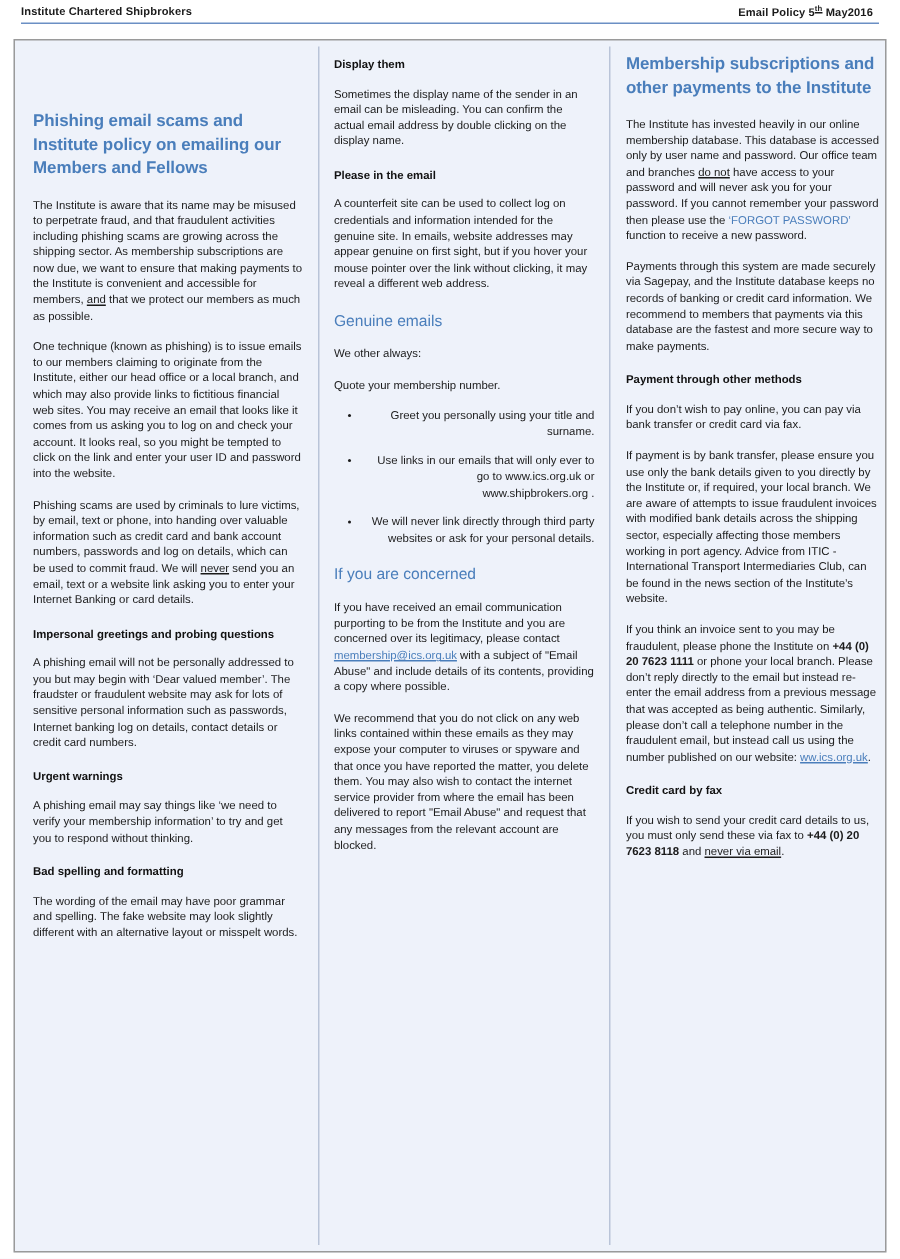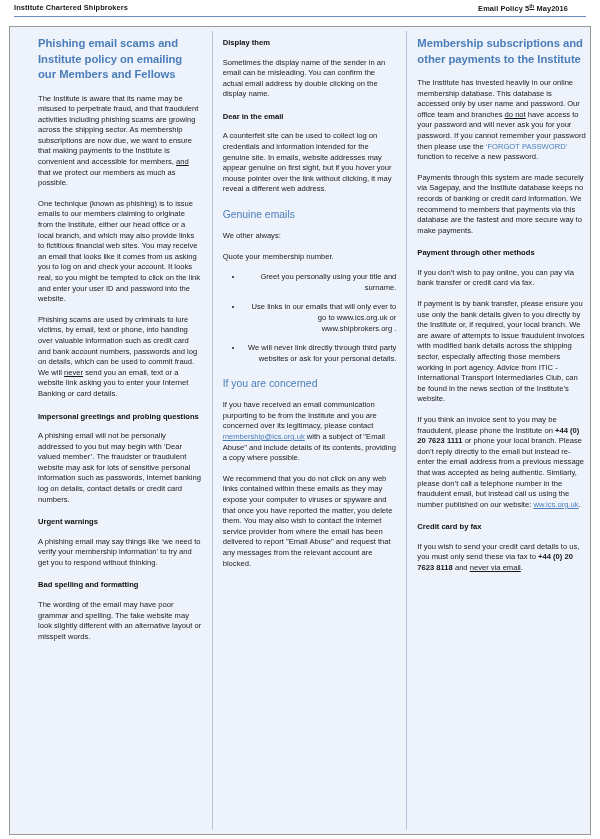--- a/index.html
+++ b/index.html
@@ -19,21 +19,21 @@
     width: 600px;
     height: 839px;
     box-sizing: border-box;
   }
 
   
   .header {
     display: flex;
     justify-content: space-between;
     align-items: flex-start;
-    padding: 3px 32px 0 14px;
+    padding: 3px 18px 0 14px;
     font-size: 7.4px;
     font-weight: bold;
     color: #1a1a1a;
     letter-spacing: .1px;
   }
   .header-right { white-space: nowrap; }
   .header-right sup {
     font-size: 5.2px;
     vertical-align: super;
     text-decoration: underline;
@@ -55,21 +55,21 @@
     background: #eef2fa;
     box-sizing: border-box;
     display: flex;
     overflow: hidden;
   }
   .col {
     box-sizing: border-box;
     padding: 9px 10px 6px 10px;
     overflow: hidden;
   }
-  .col-1 { width: 203px; padding-left: 28px; }
+  .col-1 { width: 203px; padding-left: 12px; margin-top: 38px; }
   .col-2 { width: 195px; }
   .col-3 { width: 184px; padding-right: 4px;}
 
   .col-divider {
     width: 1px;
     background: #b9c4d8;
     margin: 4px 0;
     flex: 0 0 1px;
   }
 
@@ -159,21 +159,21 @@
       <h3 class="bold-head">Bad spelling and formatting</h3>
       <p class="para">The wording of the email may have poor grammar and spelling.  The fake website may look slightly different with an alternative layout or misspelt words.</p>
     </div>
 
     <div class="col-divider"></div>
 
     <div class="col col-2">
       <h3 class="bold-head" style="margin-top:2px">Display them</h3>
       <p class="para">Sometimes the display name of the sender in an email can be misleading. You can confirm the actual email address by double clicking on the display name.</p>
 
-      <h3 class="bold-head">Dear in the email</h3>
+      <h3 class="bold-head">Please in the email</h3>
       <p class="para">A counterfeit site can be used to collect log on credentials and information intended for the genuine site. In emails, website addresses may appear genuine on first sight, but if you hover your mouse pointer over the link without clicking, it may reveal a different web address.</p>
 
       <h2 class="sub-title">Genuine emails</h2>
 
       <p class="para">We other always:</p>
       <p class="para">Quote your membership number.</p>
 
       <ul class="bullets">
         <li>Greet you personally using your title and surname.</li>
         <li>Use links in our emails that will only ever to go to www.ics.org.uk or www.shipbrokers.org .</li>

